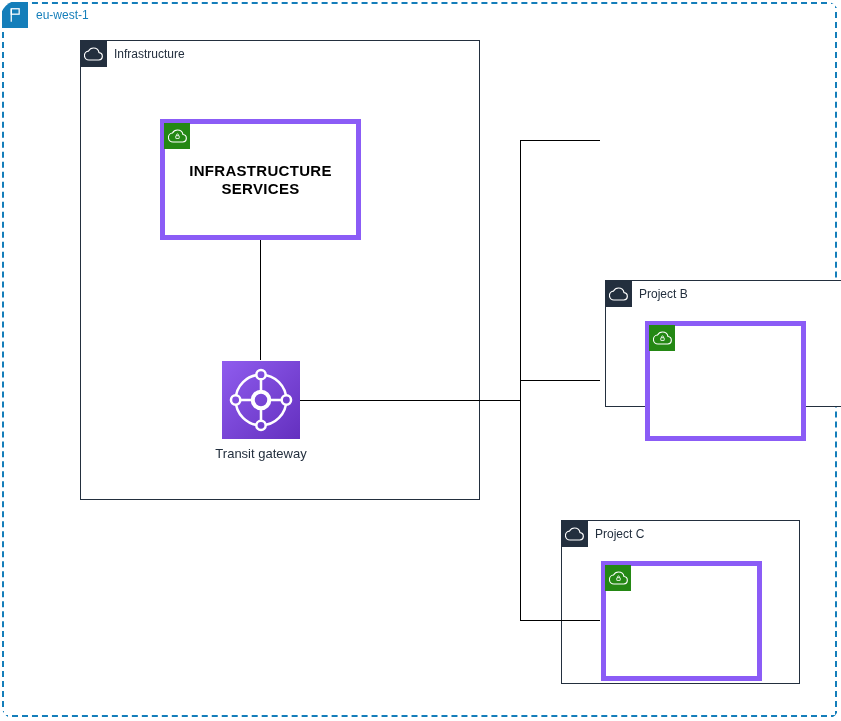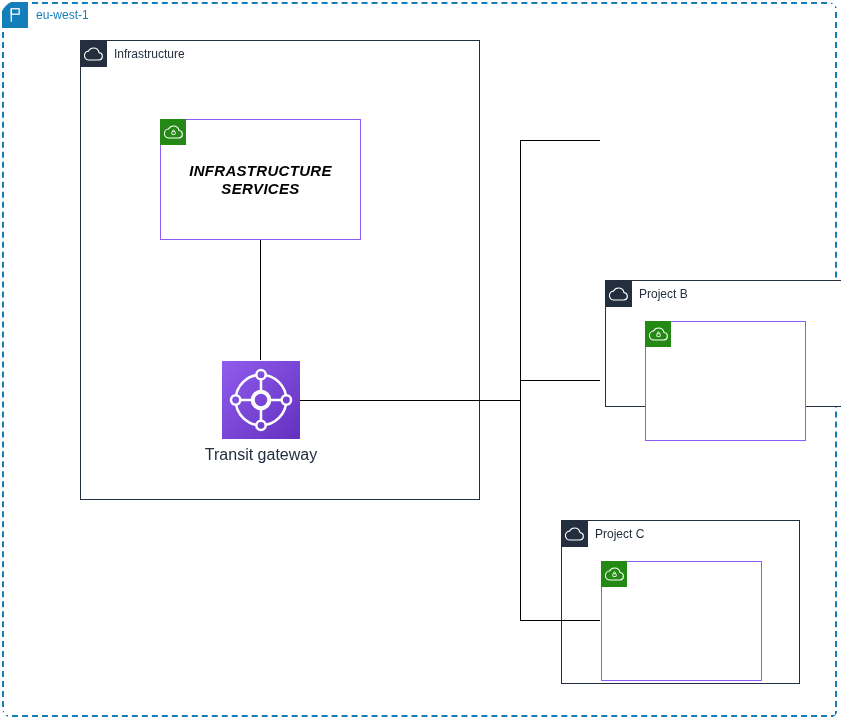--- a/index.html
+++ b/index.html
@@ -56,23 +56,22 @@
     height: 26px;
     line-height: 26px;
     font-size: 12px;
     color: #232F3E;
     white-space: nowrap;
   }
 
   
   .vpc-box {
     position: absolute;
-    border: 1px solid #8b5cf6;
+    border: 5px solid #8b5cf6;
     background: #ffffff;
-    font-style: italic;
   }
   .vpc-icon {
     position: absolute;
     left: -1px; top: -1px;
     width: 26px; height: 26px;
     background: #248814;
     display: flex; align-items: center; justify-content: center;
   }
 
   #infrastructure-box { left: 80px; top: 40px; width: 400px; height: 460px; }
@@ -101,21 +100,21 @@
   #tg-icon {
     position: absolute;
     left: 222px; top: 360px;
     width: 78px; height: 80px;
   }
   #tg-label {
     position: absolute;
     left: 181px; top: 446px;
     width: 160px;
     text-align: center;
-    font-size: 16px;
+    font-size: 13px;
     color: #232F3E;
   }
 
   
   .line { position: absolute; background: #000000; z-index: 5; }
   #line-services-tg { left: 260px; top: 240px; width: 1px; height: 120px; }
   #line-tg-trunk    { left: 300px; top: 400px; width: 220px; height: 1px; }
   #line-trunk       { left: 520px; top: 140px; width: 1px; height: 481px; }
   #line-branch-a    { left: 520px; top: 140px; width: 80px; height: 1px; }
   #line-branch-b    { left: 520px; top: 380px; width: 80px; height: 1px; }

